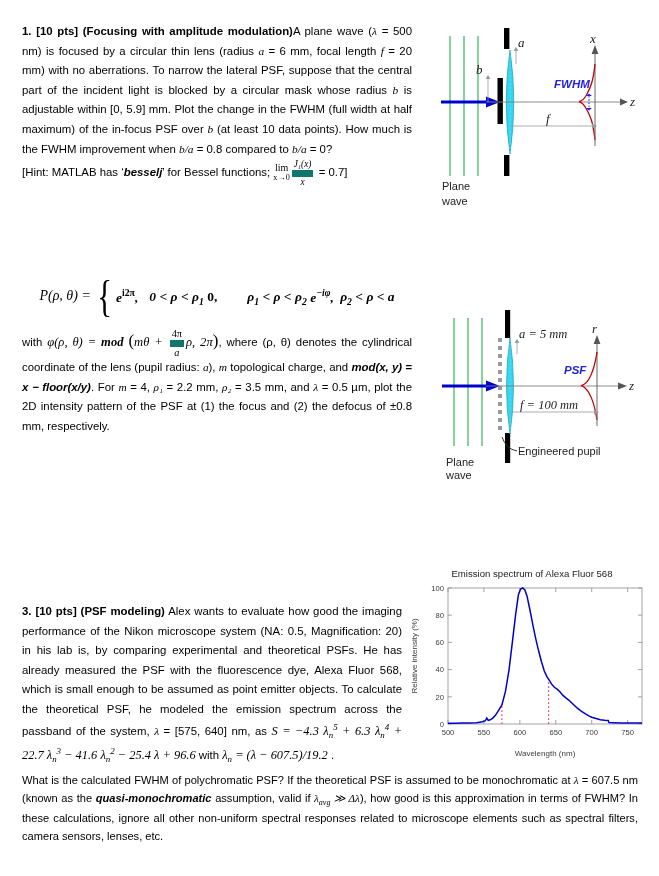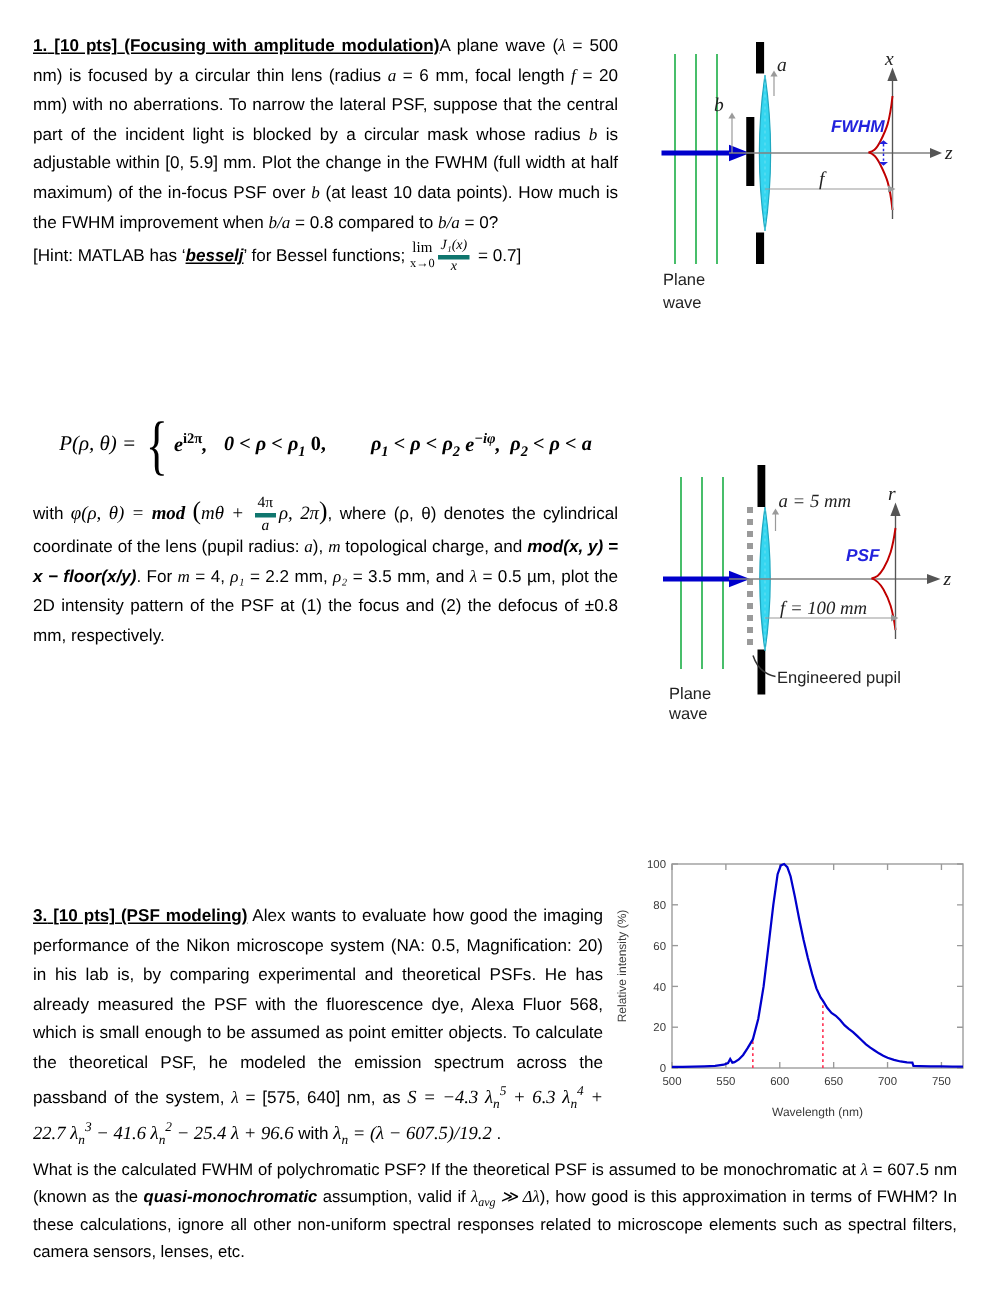--- a/index.html
+++ b/index.html
@@ -18,21 +18,21 @@
   .page { position: relative; width: 659px; height: 876px; padding: 0; }
 
   
   .problem { position: relative; }
   .prob-text {
     font-size: 11.4px;
     line-height: 1.72;
     text-align: justify;
     color: #000;
   }
-  .prob-text b { font-weight: bold; text-decoration: underline; }
+  .prob-text b { font-weight: bold; }
   .it { font-style: italic; font-weight: bold; }
   .lnk { color: #1F5FBF; text-decoration: underline; }
 
   
   #p1 { position: absolute; left: 22px; top: 22px; width: 390px; }
   #fig1 { position: absolute; left: 424px; top: 24px; width: 222px; height: 190px; }
 
   
   #p2 { position: absolute; left: 22px; top: 270px; width: 390px; }
   #fig2 { position: absolute; left: 424px; top: 308px; width: 224px; height: 175px; }
@@ -60,21 +60,21 @@
     font-size: 44px; line-height: 0.82; font-family: "Liberation Serif", serif;
     font-style: normal; margin: 0 1px 0 3px; transform: scaleX(0.7);
     display: inline-block;
   }
   .cases-rows { display: inline-block; text-align: left; font-size: 13.5px; font-weight: bold; }
   .cases-rows .row { line-height: 1.42; white-space: nowrap; }
   .cw { display: inline-block; min-width: 30px; }
 
   .frac { display: inline-block; vertical-align: middle; text-align: center;
           font-size: 0.82em; line-height: 1.12; margin: 0 2px; }
-  .frac .num { display: block; border-bottom: 3px solid #0f766e; padding: 0 2px; }
+  .frac .num { display: block; border-bottom: 7px solid #0f766e; padding: 0 2px; }
   .frac .den { display: block; padding: 0 2px; }
 
   .limwrap { display: inline-block; vertical-align: middle; text-align: center;
              font-family: "Liberation Serif", serif; font-style: normal; }
   .limwrap .lt { display: block; font-size: 10px; line-height: 1; }
   .limwrap .lb { display: block; font-size: 8.2px; line-height: 1.25; }
 
   
   svg { display: block; overflow: visible; }
   .figlabel { font-family: "Liberation Sans", sans-serif; font-size: 11px; fill: #222; }
@@ -263,20 +263,21 @@
       <b><span>3.</span>
       <span>[10 pts]</span>
       <span>(PSF modeling)</span></b>
       <span>Alex wants to evaluate how good the imaging performance of the Nikon microscope system (NA: 0.5, Magnification: 20) in his lab is, by comparing experimental and theoretical PSFs. He has already measured the PSF with the fluorescence dye, Alexa Fluor 568, which is small enough to be assumed as point emitter objects. To calculate the theoretical PSF, he modeled the emission spectrum across the passband of the system, </span><span class="math">λ</span><span> = [575, 640] nm, as </span><span class="math" style="font-size:12.4px">S = −4.3 λ<sub class="m">n</sub><sup class="m">5</sup> + 6.3 λ<sub class="m">n</sub><sup class="m">4</sup>
         + 22.7 λ<sub class="m">n</sub><sup class="m">3</sup> − 41.6 λ<sub class="m">n</sub><sup class="m">2</sup>
         − 25.4 λ + 96.6</span><span>   with </span><span class="math" style="font-size:12.4px">λ<sub class="m">n</sub> = (λ − 607.5)/19.2</span><span> .</span>
     </div>
   </div>
 
   <div id="chart-wrap">
+    <div class="chart-title">Emission spectrum of Alexa Fluor 568</div>
     <svg id="spectrum-svg" width="248" height="182" viewBox="0 0 248 182">
 
       <rect id="plotframe" x="40" y="8" width="194" height="136" fill="#ffffff" stroke="#999" stroke-width="0.9"></rect>
       <g id="yticks">
           <line x1="40" x2="44" y1="144" y2="144" stroke="#999" stroke-width="0.9"></line>
           <line x1="234" x2="230" y1="144" y2="144" stroke="#999" stroke-width="0.9"></line>
           <text class="cticklbl" x="36" y="146.8" text-anchor="end">0</text>
           <line x1="40" x2="44" y1="116.8" y2="116.8" stroke="#999" stroke-width="0.9"></line>
           <line x1="234" x2="230" y1="116.8" y2="116.8" stroke="#999" stroke-width="0.9"></line>
           <text class="cticklbl" x="36" y="119.6" text-anchor="end">20</text>

